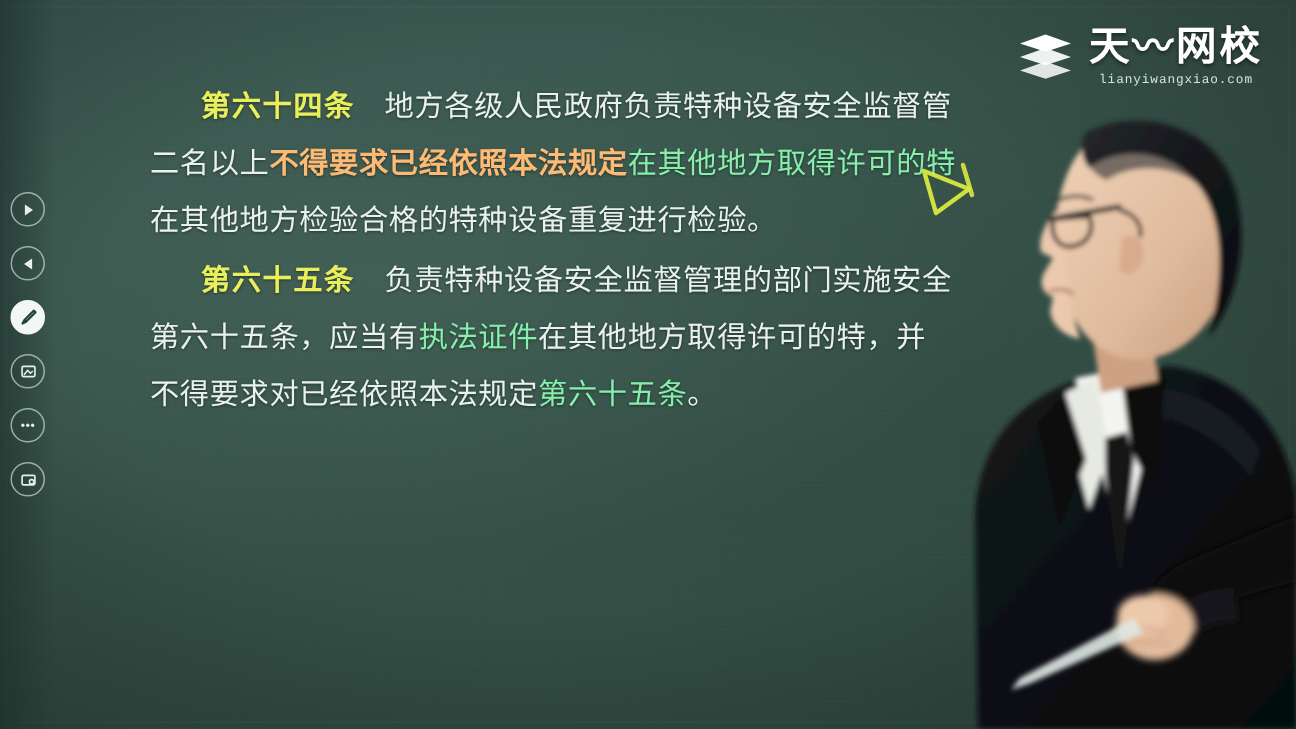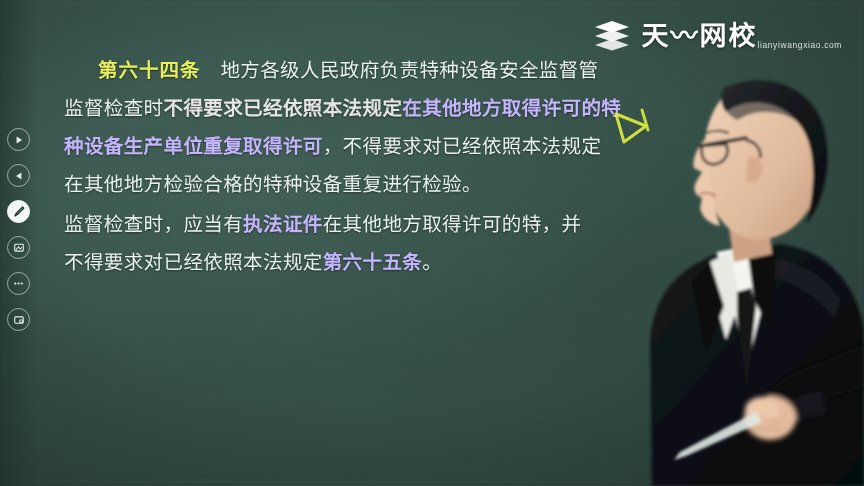--- a/index.html
+++ b/index.html
@@ -45,31 +45,31 @@
     pointer-events:none;
   }
 
   
   .logo{
     position:absolute; right:22px; top:18px;
     display:flex; align-items:center; gap:9px;
     z-index:8;
   }
   .logo-mark{ width:40px; height:36px; display:block; }
-  .logo-text-wrap{ display:flex; align-items:flex-end; }
+  .logo-text-wrap{ display:flex; flex-direction:column; align-items:center; }
   .logo-cn{
     font-size:27px; font-weight:bold; color:#ffffff;
     letter-spacing:2px; line-height:1.02;
     text-shadow:0 1px 3px rgba(0,0,0,.5);
     white-space:nowrap;
   }
   .logo-en{
     font-size:8.5px; color:#e4eee8; letter-spacing:.6px;
     margin-top:2px; opacity:.92; white-space:nowrap;
-    font-family:Liberation Sans, sans-serif;
+    font-family:Liberation Mono, monospace;
   }
 
   
   .toolbar{
     position:absolute; left:0; top:0; bottom:0; width:37px;
     background:linear-gradient(90deg, rgba(26,46,41,.55) 0%, rgba(30,50,45,.20) 70%, rgba(30,50,45,0) 100%);
     z-index:9;
     display:flex; flex-direction:column; align-items:center;
     padding-top:128px; gap:13px;
   }
@@ -91,25 +91,25 @@
     padding:52px 0 0 64px;
     z-index:5;
     font-family:"DejaVu Sans","Liberation Sans",sans-serif;
     font-size:19.5px;
     line-height:38px;
     color:#e9f1ee;
     letter-spacing:.4px;
     text-shadow:0 1px 2px rgba(0,0,0,.45);
     user-select:none;
   }
-  .para{ margin-bottom:2px; }
+  .para{ margin-bottom:2px;margin-left:36px; }
   .para .ind{ display:inline-block; width:34px; }
   .hl-title{ color:#e9ef5a; font-weight:bold; letter-spacing:1px; }
-  .hl-y{ color:#e5e5e5; font-weight:bold; }
-  .hl-g{ color:#c4b5fd; font-weight:bold;text-align:center; }
+  .hl-y{ color:#fdba74; font-weight:bold; }
+  .hl-g{ color:#86efac; font-weight:normal;text-align:center; }
 
   
   .annot{
     position:absolute; left:612px; top:108px;
     width:42px; height:44px; z-index:6; pointer-events:none;
   }
 
   
   .person{ position:absolute; right:0; top:0; width:330px; height:486px; z-index:4; }
   .person svg{ display:block; width:100%; height:100%; }
@@ -206,26 +206,26 @@
       </g>
 
       <path d="M222 412 L146 452 L140 460 L152 456 L228 422 Z" fill="#dfe9e3" opacity=".9" filter="url(#blurS)"></path>
     </svg>
   </div>
 
   <div class="text-layer">
 
     <div class="para" id="p0">
         <div class="line"><span class="ind"></span><span class="hl-title">第六十四条</span><span>　地方各级人民政府负责特种设备安全监督管</span></div>
-        <div class="line"><span>监督检查时</span><span class="hl-y">不得要求已经依照本法规定</span><span class="hl-g">在其他地方取得许可的特</span></div>
-        <div class="line"><span class="hl-g">种设备生产单位重复取得许可</span><span>，不得要求对已经依照本法规定</span></div>
+        <div class="line"><span>二名以上</span><span class="hl-y">不得要求已经依照本法规定</span><span class="hl-g">在其他地方取得许可的特</span></div>
         <div class="line"><span>在其他地方检验合格的特种设备重复进行检验。</span></div>
       </div>
     <div class="para" id="p1">
-        <div class="line"><span>监督检查时，应当有</span><span class="hl-g">执法证件</span><span>在其他地方取得许可的特，并</span></div>
+        <div class="line"><span class="ind"></span><span class="hl-title">第六十五条</span><span>　负责特种设备安全监督管理的部门实施安全</span></div>
+        <div class="line"><span>第六十五条，应当有</span><span class="hl-g">执法证件</span><span>在其他地方取得许可的特，并</span></div>
         <div class="line"><span>不得要求对已经依照本法规定</span><span class="hl-g">第六十五条</span><span>。</span></div>
       </div>
 
   </div>
 
   <div class="annot">
     <svg viewBox="0 0 42 44" aria-hidden="true">
       <path d="M4 6 L34 18 L12 34 Z" fill="none" stroke="#d9e83f" stroke-width="3" stroke-linejoin="round" stroke-linecap="round" opacity=".95"></path>
       <path d="M30 2 L36 22" stroke="#d9e83f" stroke-width="3" stroke-linecap="round" opacity=".9"></path>
     </svg>

